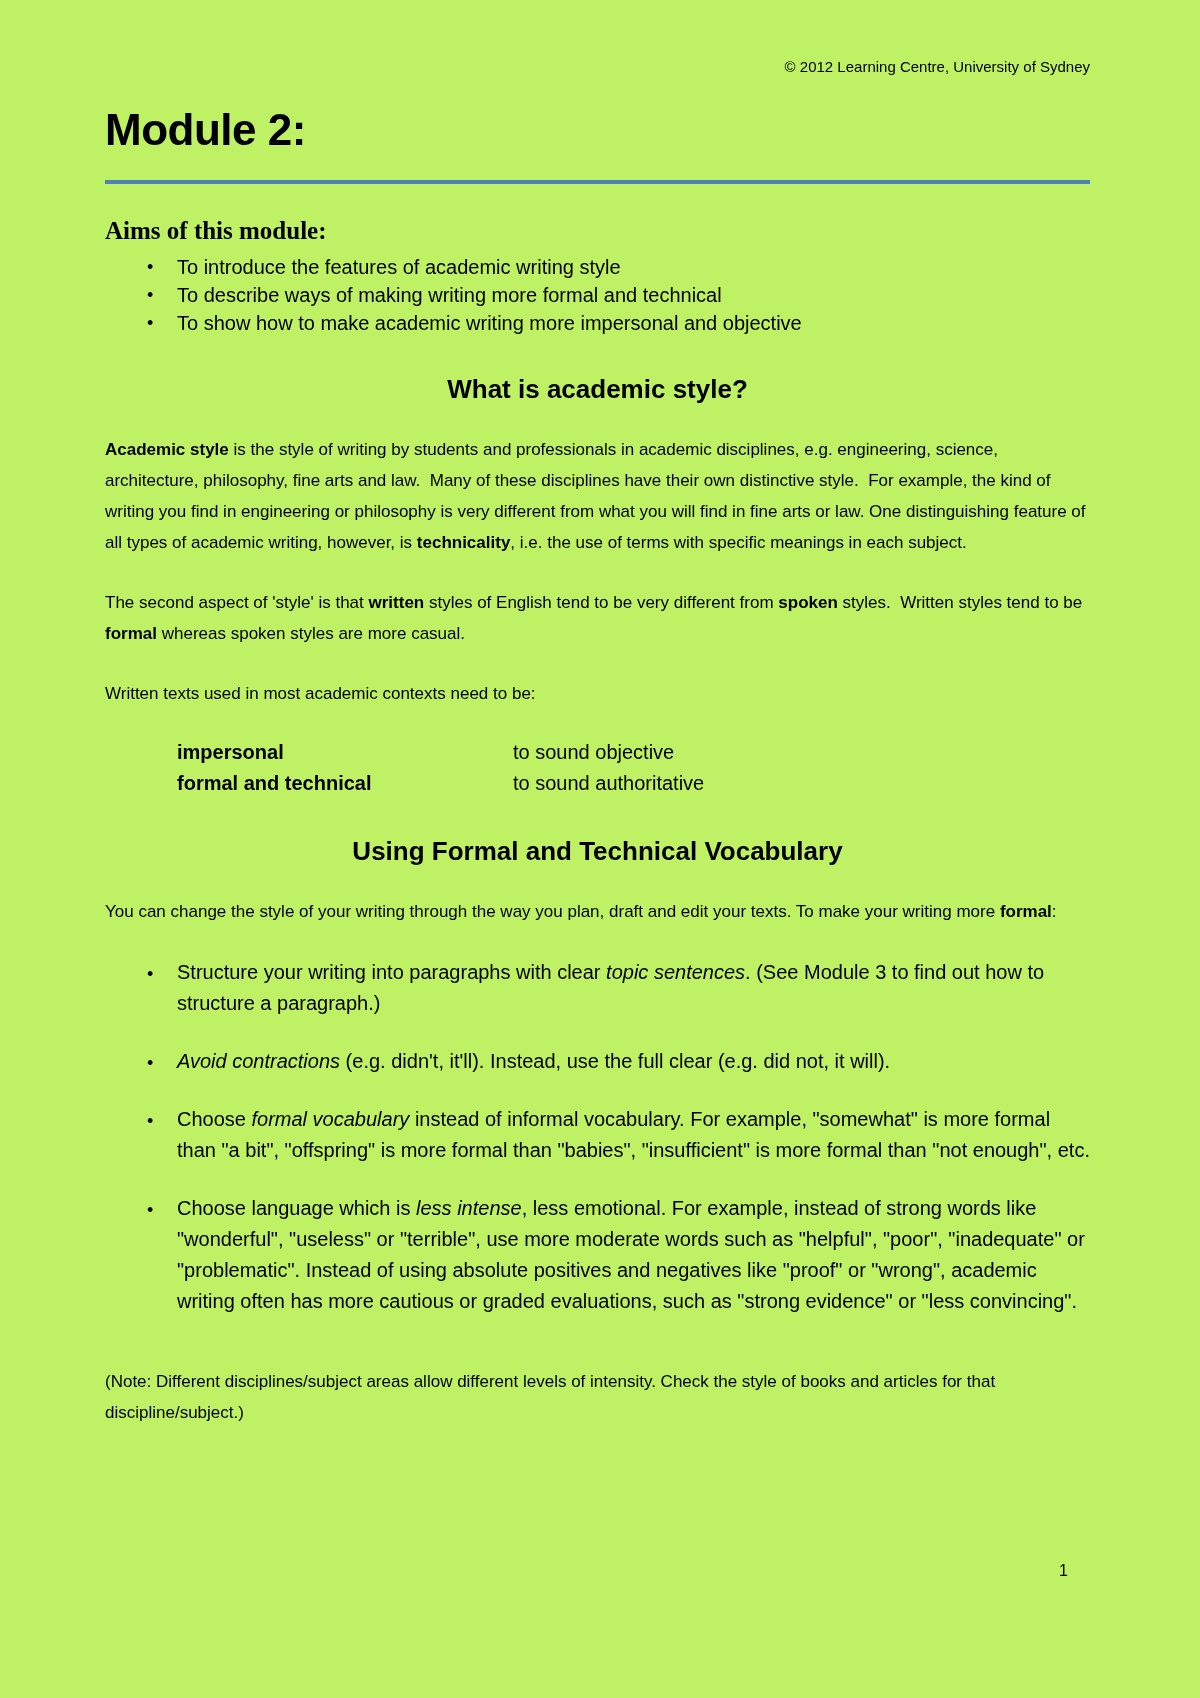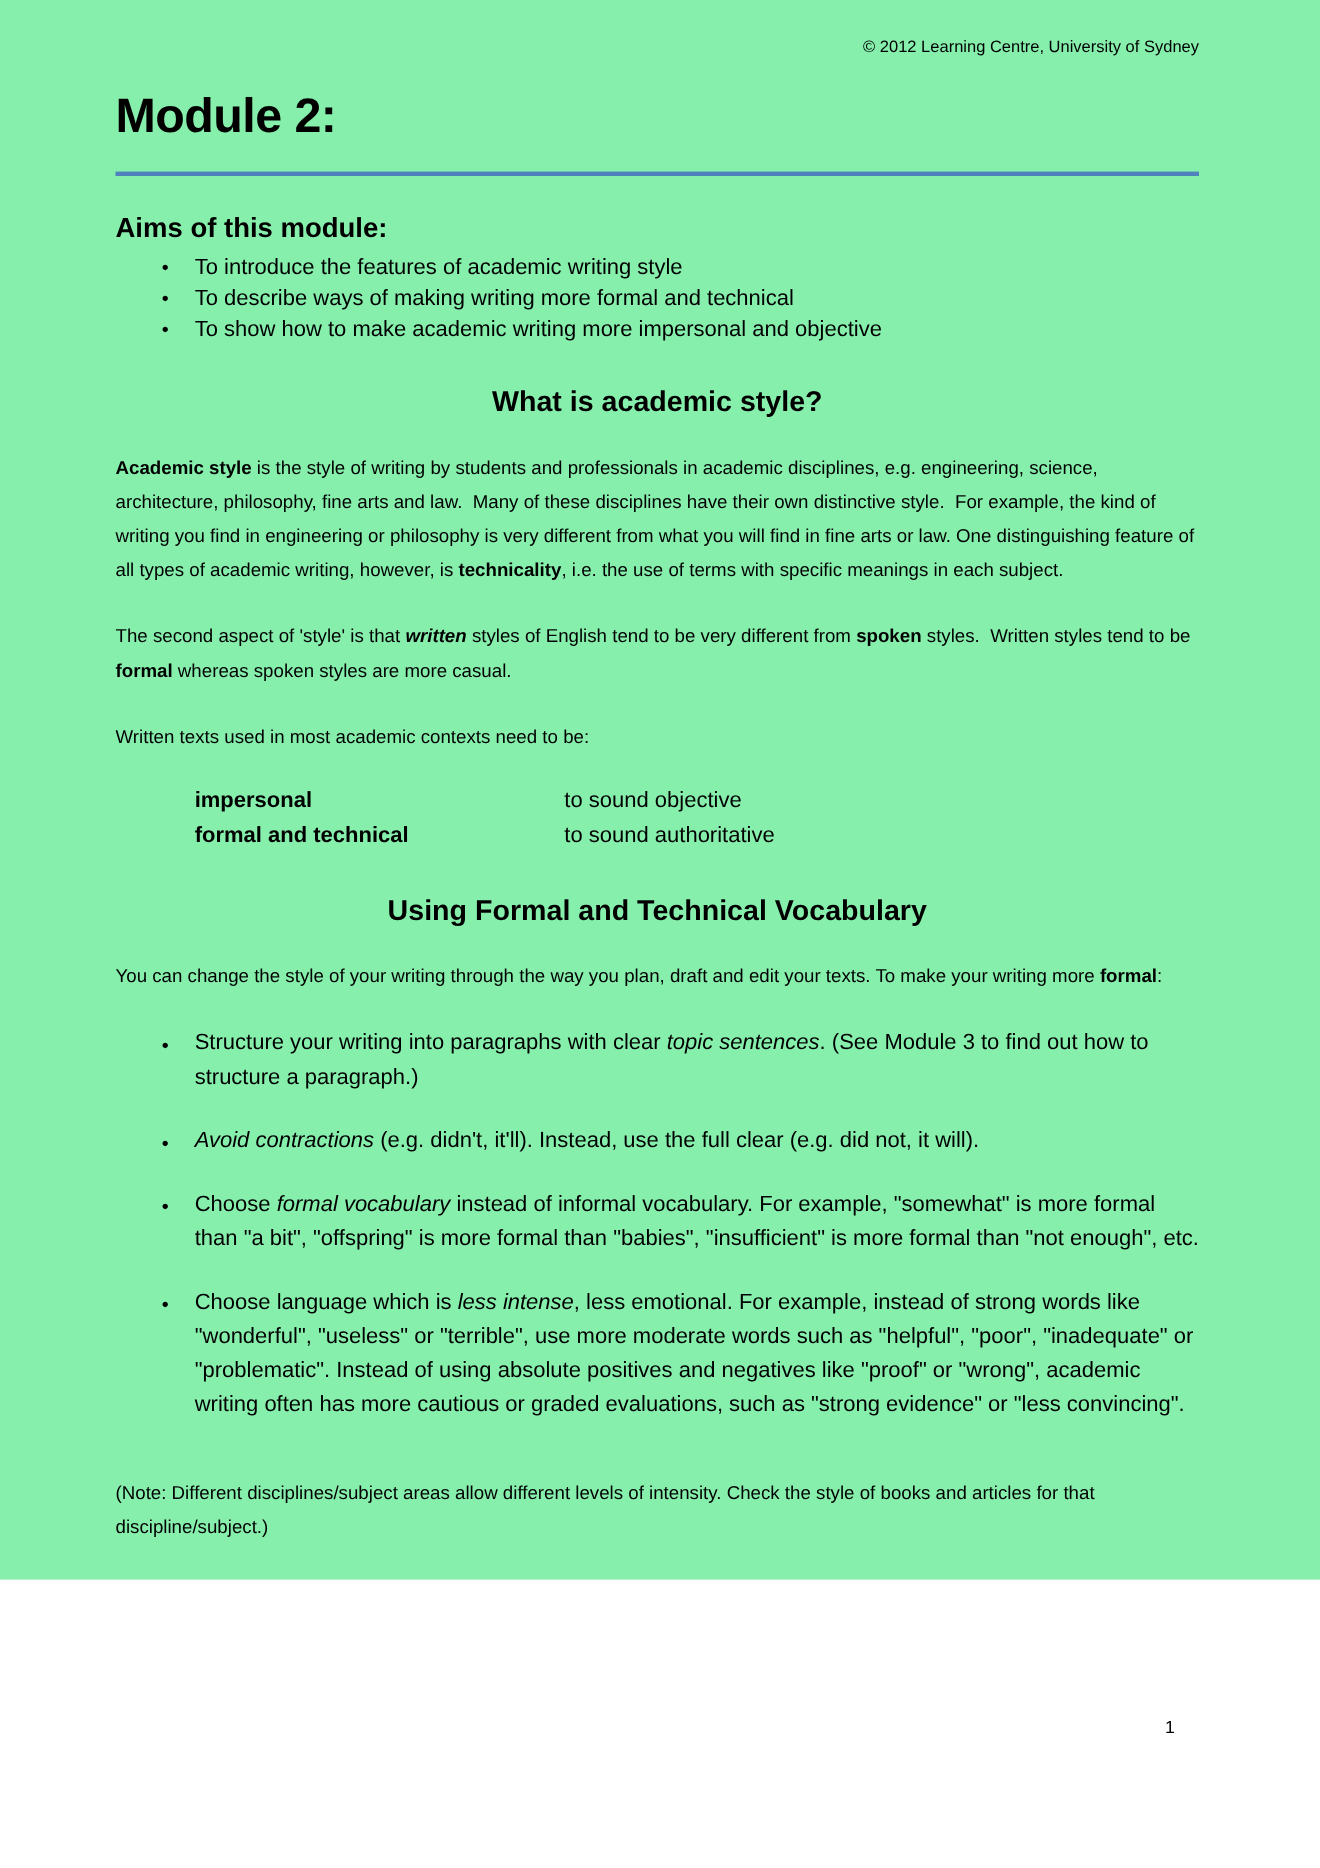--- a/index.html
+++ b/index.html
@@ -4,23 +4,23 @@
 <style>
   html, body { margin:0; padding:0; background:#ffffff; }
   body {
     width:1200px; height:1698px;
     font-family:"Liberation Sans", "DejaVu Sans", sans-serif;
     color:#000;
   }
   .page {
     position:relative;
     box-sizing:border-box;
-    width:1200px; height:1436px;
-    padding:34px 110px 0 105px;
-    background:#86efac;
+    width:1200px; height:1698px;
+    padding:58px 110px 0 105px;
+    background:#bef264;
   }
   .copyright {
     font-size:15px;
     line-height:18px;
     text-align:right;
     color:#000;
   }
   h1.doc-title {
     margin:24px 0 0 0;
     font-size:44px;
@@ -31,20 +31,21 @@
   .title-rule {
     margin-top:20px;
     height:0;
     border-bottom:4px solid #4f81bd;
   }
   h2.aims-heading {
     margin:32px 0 0 0;
     font-size:25px;
     line-height:30px;
     font-weight:bold;
+    font-family:Liberation Serif, serif;
   }
   ul.doc-list {
     list-style:none;
     margin:7px 0 0 0;
     padding:0;
   }
   ul.doc-list li {
     position:relative;
     padding-left:72px;
     font-size:20px;
@@ -116,21 +117,21 @@
     <li>
       <span class="bullet">•</span>
       <span>To show how to make academic writing more impersonal and objective</span>
     </li>
   </ul>
 
   <h2 class="section-heading">What is academic style?</h2>
 
   <p class="body-para"><span style="font-weight: bold;">Academic style</span><span> is the style of writing by students and professionals in academic disciplines, e.g. engineering, science, architecture, philosophy, fine arts and law.&nbsp; Many of these disciplines have their own distinctive style.&nbsp; For example, the kind of writing you find in engineering or philosophy is very different from what you will find in fine arts or law. One distinguishing feature of all types of academic writing, however, is </span><span style="font-weight: bold;">technicality</span><span>, i.e. the use of terms with specific meanings in each subject.</span></p>
 
-  <p class="body-para"><span>The second aspect of 'style' is that </span><span style="font-weight: bold; font-style: italic;">written</span><span> styles of English tend to be very different from </span><span style="font-weight: bold;">spoken</span><span> styles.&nbsp; Written styles tend to be </span><span style="font-weight: bold;">formal</span><span> whereas spoken styles are more casual.</span></p>
+  <p class="body-para"><span>The second aspect of 'style' is that </span><span style="font-weight: bold;">written</span><span> styles of English tend to be very different from </span><span style="font-weight: bold;">spoken</span><span> styles.&nbsp; Written styles tend to be </span><span style="font-weight: bold;">formal</span><span> whereas spoken styles are more casual.</span></p>
 
   <p class="body-para">Written texts used in most academic contexts need to be:</p>
 
   <div class="term-table">
     <div class="term-row">
       <span class="term">impersonal</span>
       <span class="purpose">to sound objective</span>
     </div>
     <div class="term-row">
       <span class="term">formal and technical</span>

